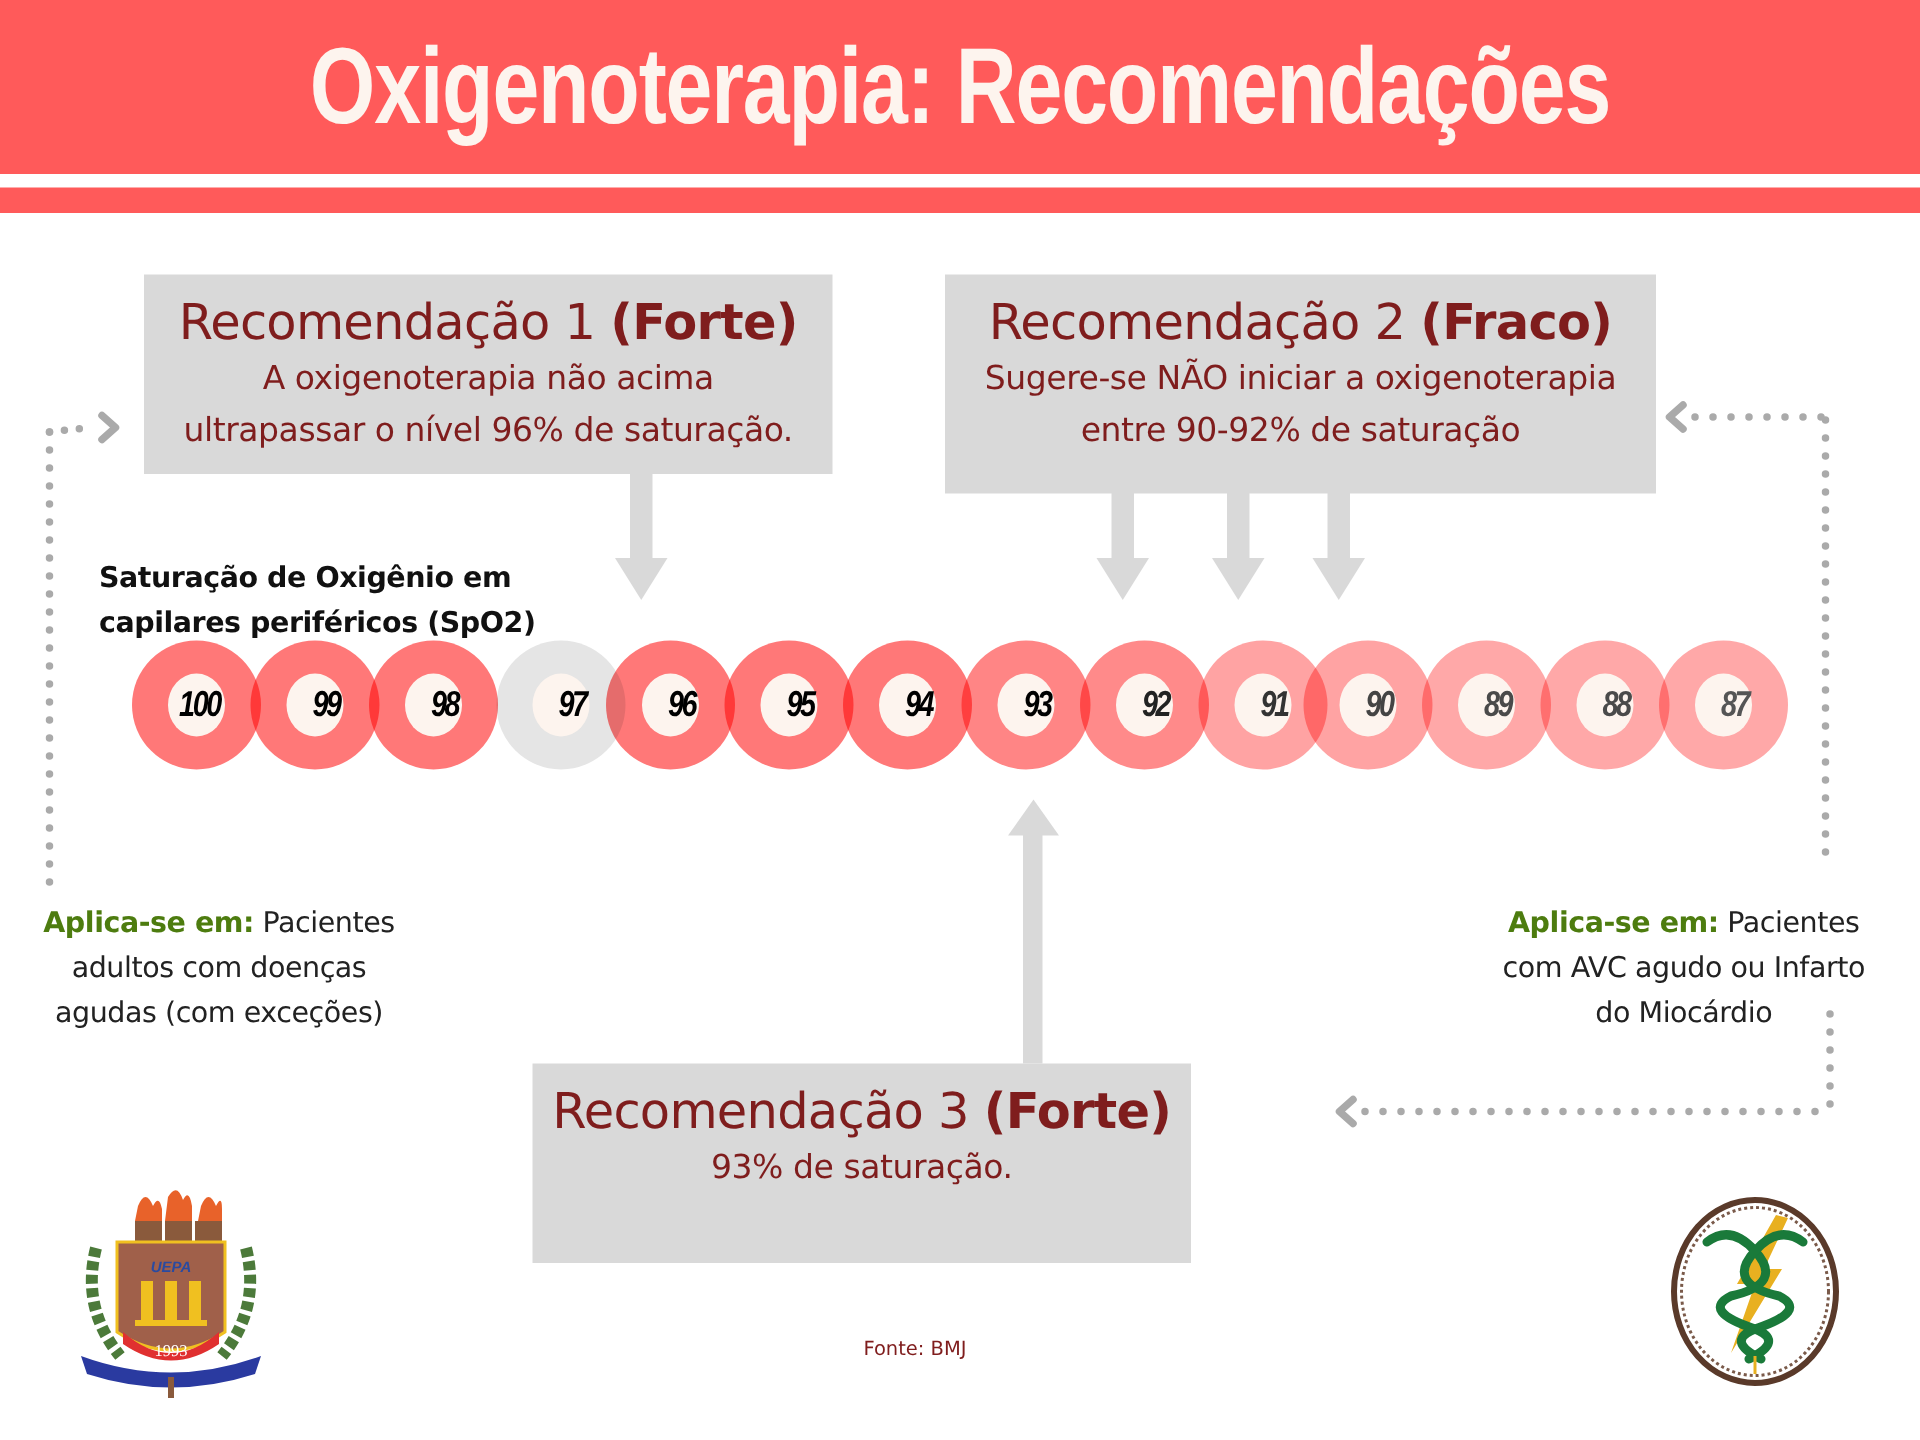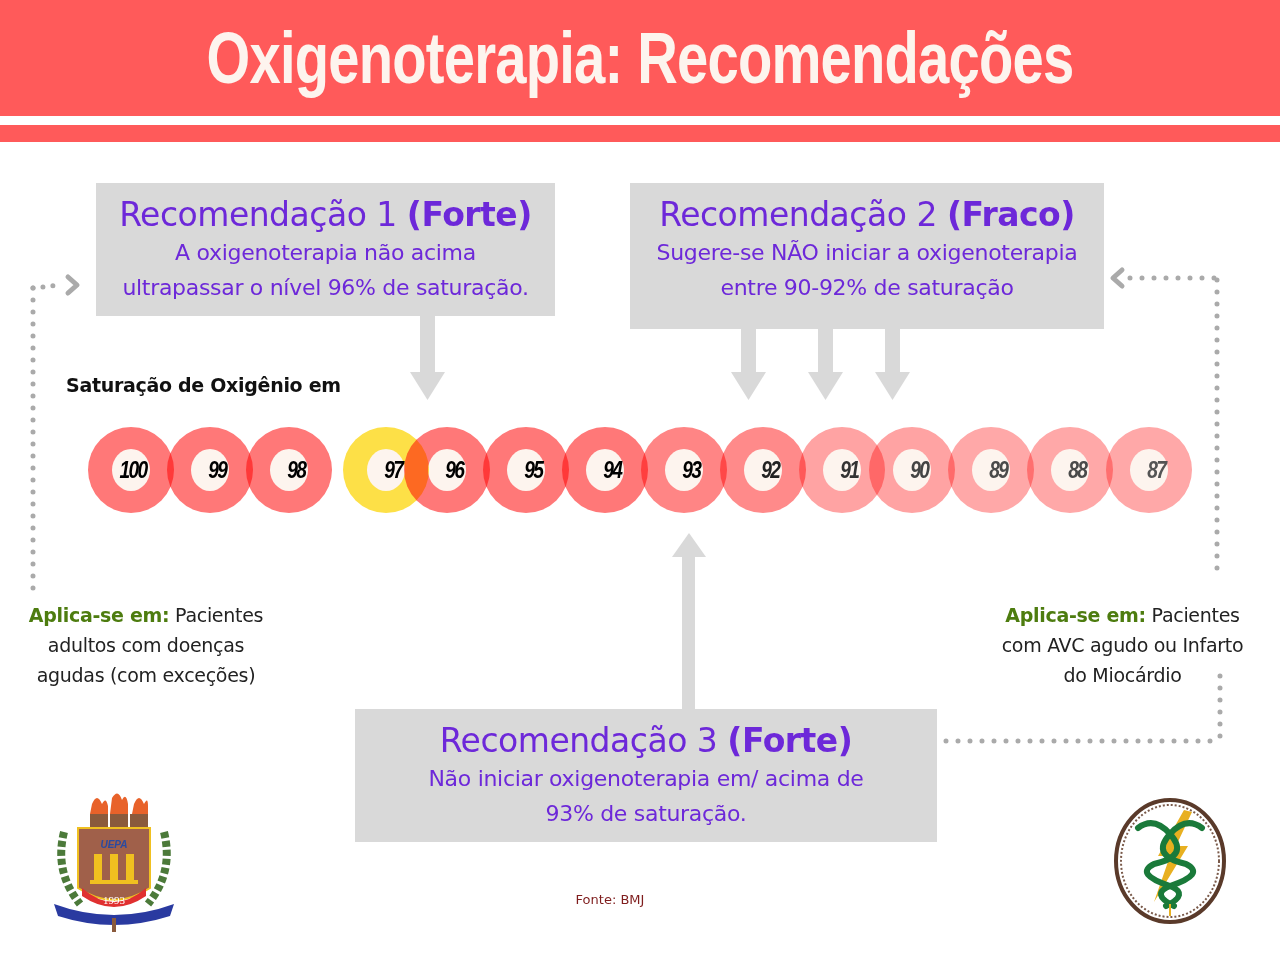--- a/index.html
+++ b/index.html
@@ -1,26 +1,26 @@
 <!DOCTYPE html>
 <html><head>
 <meta charset="utf-8">
 <style>
   html, body { margin: 0; padding: 0; }
   body { width: 1280px; height: 960px; position: relative; background: #ffffff; overflow: hidden; font-family: "DejaVu Sans", sans-serif; color: #111; }
   .header { position: absolute; left: 0; top: 0; width: 1280px; height: 116px; background: #ff5a5a; }
   .header-stripe { position: absolute; left: 0; top: 125px; width: 1280px; height: 17px; background: #ff5a5a; }
   .title { position: absolute; left: 0; top: 18px; width: 1280px; text-align: center; color: #fdf4ee; font-family: "Liberation Sans", sans-serif; font-weight: bold; font-size: 72px; line-height: 80px; letter-spacing: -1px; transform: scaleX(0.78); transform-origin: center; }
-  .box { position: absolute; background: #d9d9d9; text-align: center; color: #6d28d9; }
+  .box { position: absolute; background: #d9d9d9; text-align: center; color: #7f1d1d; }
   .box .btitle { font-family: "DejaVu Sans", sans-serif; font-size: 33px; line-height: 40px; font-weight: normal; letter-spacing: -0.5px; }
   .box .btitle b { font-weight: bold; }
   .box .bdesc { font-family: "DejaVu Sans", sans-serif; font-size: 22px; line-height: 35px; letter-spacing: -0.3px; }
   #rec1 { left: 96px; top: 183px; width: 459px; height: 133px; padding-top: 12px; box-sizing: border-box; }
   #rec2 { left: 630px; top: 183px; width: 474px; height: 146px; padding-top: 12px; box-sizing: border-box; }
-  #rec3 { left: 355px; top: 709px; width: 582px; height: 133px; padding-top: 12px; box-sizing: border-box; }
+  #rec3 { left: 355px; top: 709px; width: 439px; height: 133px; padding-top: 12px; box-sizing: border-box; }
   .spo2-label { position: absolute; left: 66px; top: 342px; font-family: "DejaVu Sans", sans-serif; font-weight: bold; font-size: 19px; line-height: 30px; letter-spacing: -0.3px; margin-top: 28px; }
   .circle { position: absolute; width: 86px; height: 86px; border-radius: 50%; top: 427px; mix-blend-mode: multiply; }
   .inner { position: absolute; left: 50%; top: 50%; width: 38px; height: 42px; margin-left: -19px; margin-top: -21px; border-radius: 50%; background: #fdf4ee; display: flex; align-items: center; justify-content: flex-end; mix-blend-mode: normal; }
   .inner span { font-family: "Liberation Sans", sans-serif; font-weight: bold; font-style: italic; font-size: 24px; letter-spacing: -2px; transform: scaleX(0.8); display: inline-block; }
   .applies { position: absolute; text-align: center; font-family: "DejaVu Sans", sans-serif; font-size: 19px; line-height: 30px; color: #222; letter-spacing: -0.3px; }
   .applies b { color: #4d7c0f; }
   #applies-left { left: 20px; top: 600px; width: 252px; }
   #applies-right { left: 985px; top: 600px; width: 275px; }
   .source { position: absolute; left: 540px; top: 892px; width: 140px; text-align: center; font-size: 13px; color: #7f1d1d; }
   svg.overlay { position: absolute; left: 0; top: 0; }
@@ -85,46 +85,46 @@
   <div class="btitle"><span>Recomendação 2</span> <b>(Fraco)</b></div>
   <div class="bdesc">
     <div>Sugere-se NÃO iniciar a oxigenoterapia</div>
     <div>entre 90-92% de saturação</div>
   </div>
 </div>
 
 <div class="box" id="rec3">
   <div class="btitle"><span>Recomendação 3</span> <b>(Forte)</b></div>
   <div class="bdesc">
-    <div>Não iniciar oxigenoterapia em/ acima de</div>
     <div>93% de saturação.</div>
   </div>
 </div>
 
 <div class="spo2-label">
   <div>Saturação de Oxigênio em</div>
+  <div>capilares periféricos (SpO2)</div>
 </div>
 
 <div id="scale">
     <div class="circle" style="left: 88px; background: rgb(255, 120, 120);">
       <div class="inner">
         <span style="color: rgb(0, 0, 0);">100</span>
       </div>
     </div>
     <div class="circle" style="left: 167px; background: rgb(255, 120, 120);">
       <div class="inner">
         <span style="color: rgb(0, 0, 0);">99</span>
       </div>
     </div>
     <div class="circle" style="left: 246px; background: rgb(255, 120, 120);">
       <div class="inner">
         <span style="color: rgb(0, 0, 0);">98</span>
       </div>
     </div>
-    <div class="circle" style="left: 343px; background: #fde047;">
+    <div class="circle" style="left: 331px; background: #e5e5e5;">
       <div class="inner">
         <span style="color: rgb(0, 0, 0);">97</span>
       </div>
     </div>
     <div class="circle" style="left: 404px; background: rgb(255, 120, 120);">
       <div class="inner">
         <span style="color: rgb(0, 0, 0);">96</span>
       </div>
     </div>
     <div class="circle" style="left: 483px; background: rgb(255, 120, 120);">

